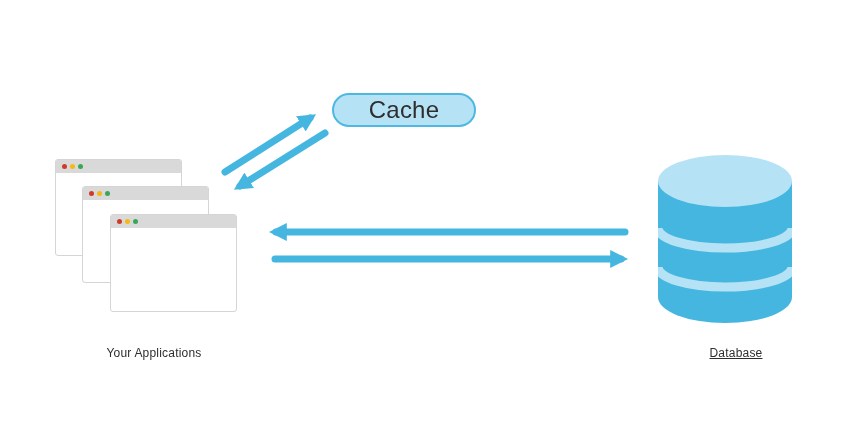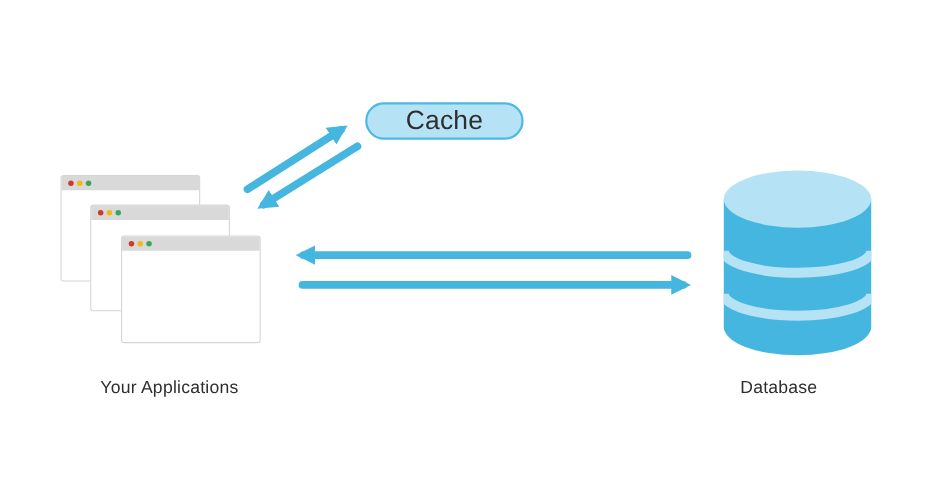--- a/index.html
+++ b/index.html
@@ -51,29 +51,29 @@
     color: var(--label-color);
     letter-spacing: 0.2px;
   }
 
   
   .database-svg { position: absolute; left: 656px; top: 153px; }
 
   
   .label {
     position: absolute;
-    font-size: 16px;
+    font-size: 12px;
     line-height: 24px;
     color: var(--label-color);
     letter-spacing: 0.2px;
     white-space: nowrap;
     transform: translateX(-50%);
   }
   .label-apps { left: 154px; top: 341px; }
-  .label-db   { left: 708px; top: 341px; }
+  .label-db   { left: 736px; top: 341px; text-decoration: underline; }
 </style>
 </head>
 <body>
 
 <div class="canvas">
 
   <svg class="arrows-layer" width="850" height="446" viewBox="0 0 850 446">
     <defs>
       <marker id="ah" viewBox="0 0 10 10" refX="6" refY="5" markerWidth="18" markerHeight="18" markerUnits="userSpaceOnUse" orient="auto">
         <path d="M0 0 L10 5 L0 10 Z" style="fill:var(--arrow-blue)"></path>

